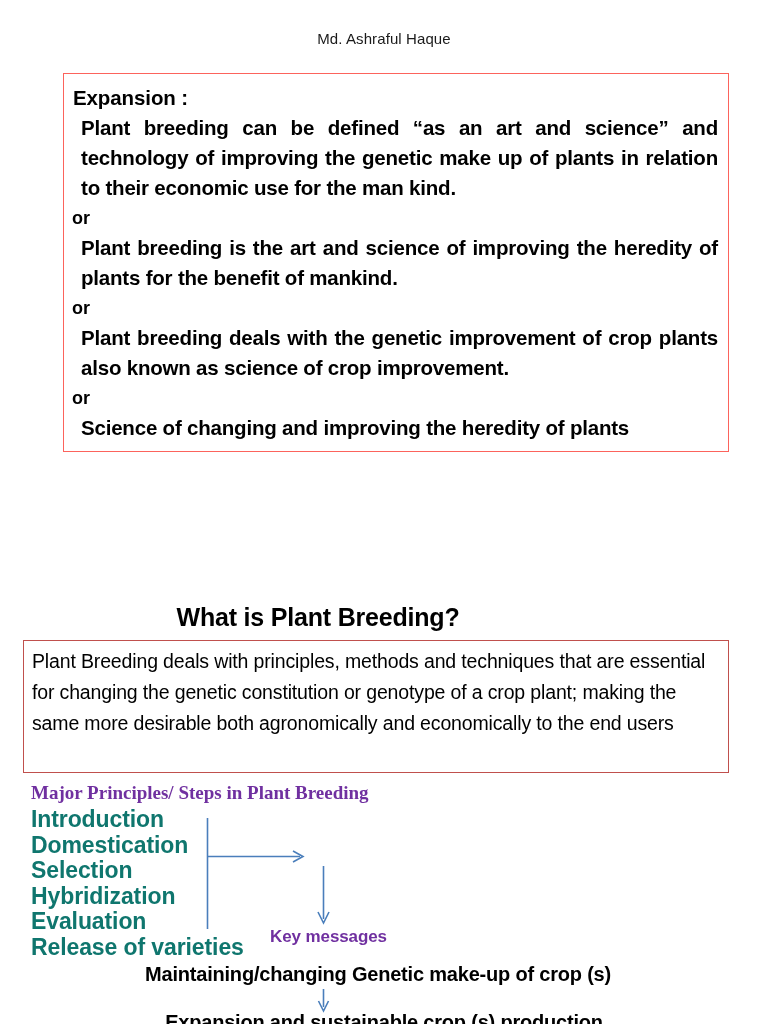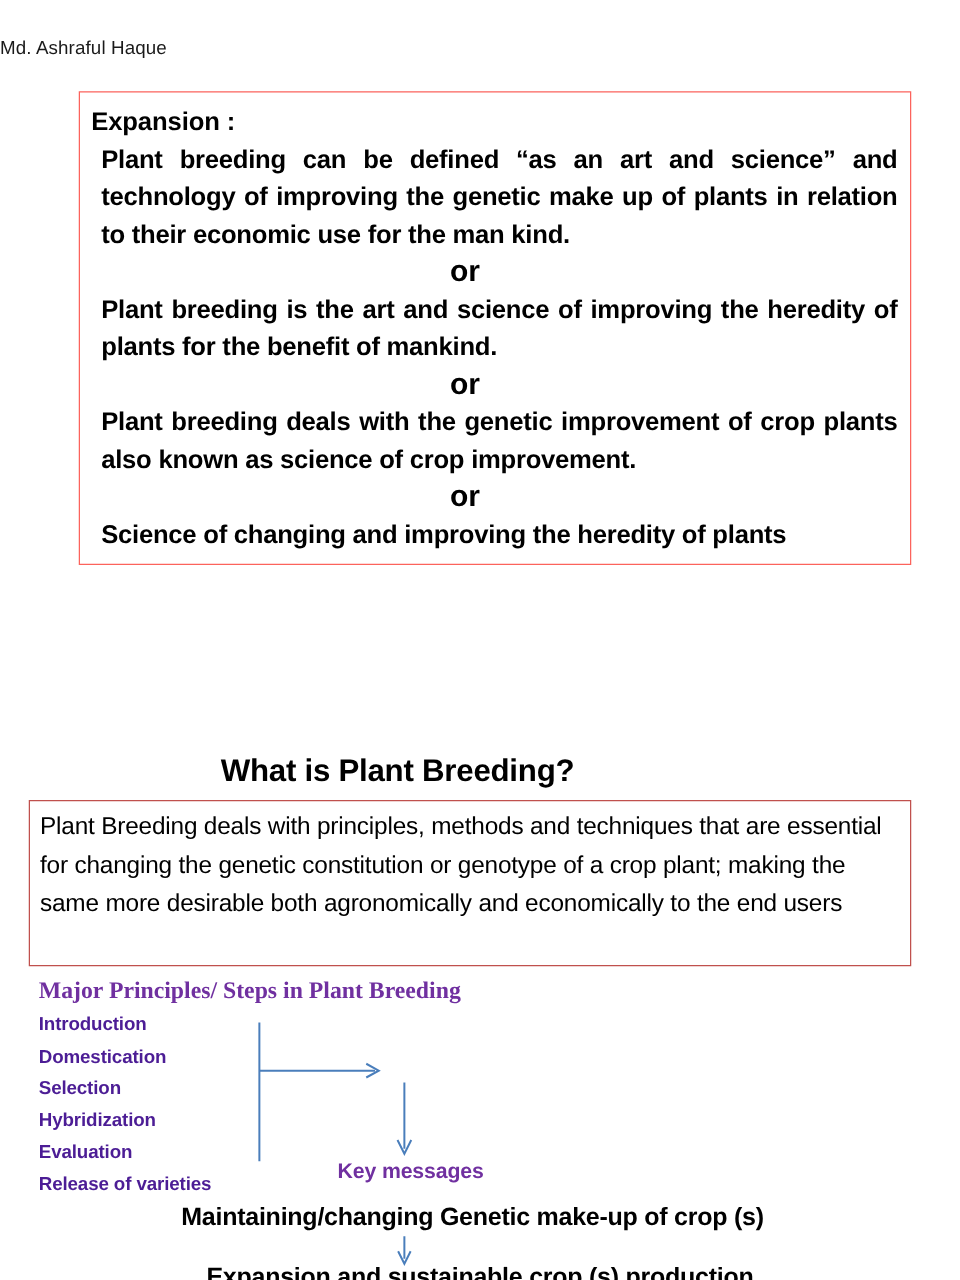--- a/index.html
+++ b/index.html
@@ -24,21 +24,21 @@
     width: 768px;
     height: 1024px;
   }
 
   
   .author-line {
     position: absolute;
     left: 0;
     top: 30px;
     width: 768px;
-    text-align: left;
+    text-align: center;
     font-size: 15px;
     font-weight: 400;
     letter-spacing: 0.1px;
     color: #1a1a1a;
   }
 
   
   .definition-box {
     position: absolute;
     left: 63px;
@@ -62,24 +62,23 @@
     font-weight: bold;
     line-height: 30px;
     text-align: justify;
     text-align-last: left;
     letter-spacing: -0.2px;
     padding-left: 1px;
     padding-right: 2px;
     margin-left: 8px;
   }
   .definition-box .dor {
-    font-size: 24px;
+    font-size: 18px;
     font-weight: bold;
     line-height: 30px;
-    text-align: center;
     padding-right: 48px;
   }
 
   
   .section-heading {
     position: absolute;
     left: 0;
     top: 603px;
     width: 636px;
     text-align: center;
@@ -122,24 +121,24 @@
   }
 
   
   .steps-list {
     position: absolute;
     left: 31px;
     top: 807px;
     width: 250px;
   }
   .steps-list .step {
-    font-size: 15px;
+    font-size: 23px;
     font-weight: bold;
     line-height: 25.6px;
-    color: #4c1d95;
+    color: #0f766e;
     letter-spacing: -0.1px;
     white-space: nowrap;
   }
 
   
   .diagram {
     position: absolute;
     left: 0;
     top: 0;
     width: 768px;

